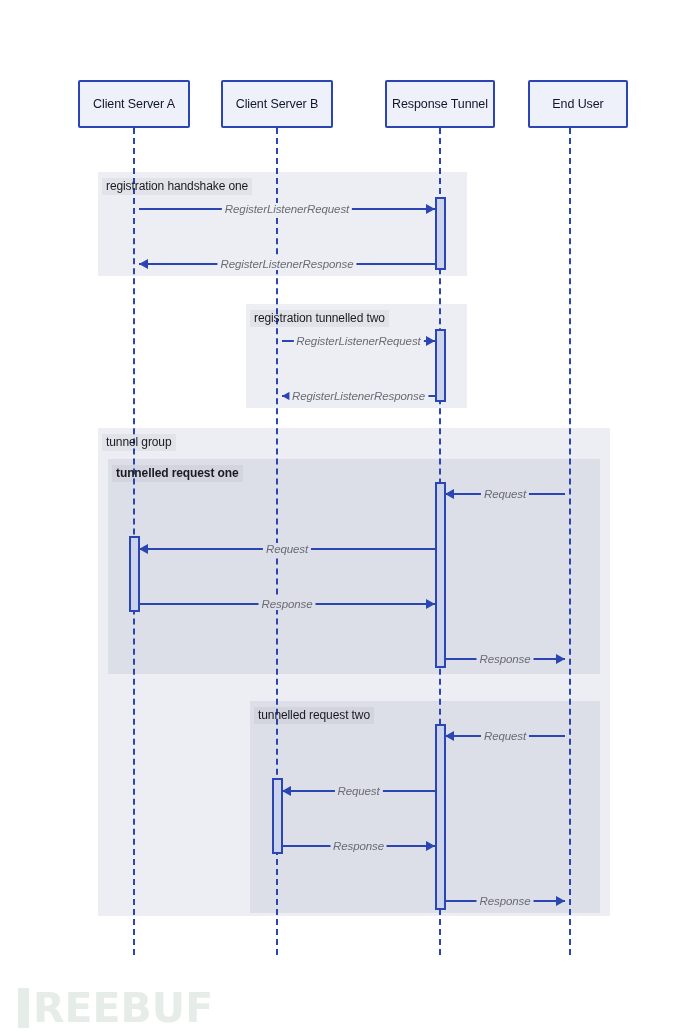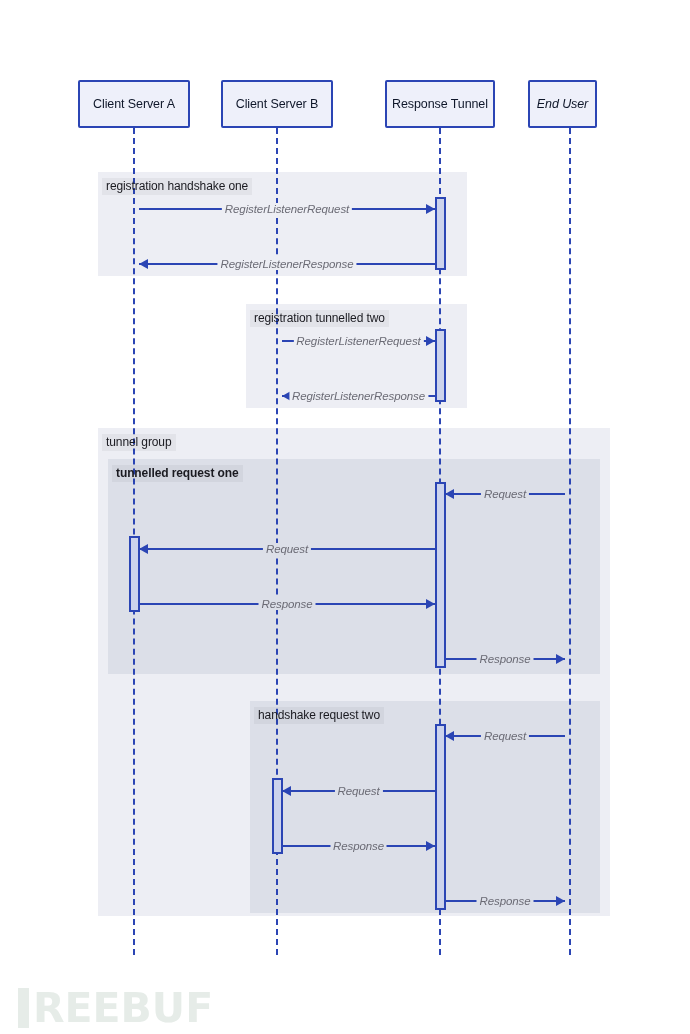--- a/index.html
+++ b/index.html
@@ -121,35 +121,35 @@
 <div id="canvas">
     <div class="frame level0" style="left: 98px; top: 172px; width: 369px; height: 104px; z-index: 1;"></div>
     <div class="frame-label" style="left: 102px; top: 178px; z-index: 6; text-align: center;">registration handshake one</div>
     <div class="frame level0" style="left: 246px; top: 304px; width: 221px; height: 104px; z-index: 1;"></div>
     <div class="frame-label" style="left: 250px; top: 310px; z-index: 6;">registration tunnelled two</div>
     <div class="frame level0" style="left: 98px; top: 428px; width: 512px; height: 488px; z-index: 1;"></div>
     <div class="frame-label" style="left: 102px; top: 434px; z-index: 6;">tunnel group</div>
     <div class="frame level1" style="left: 108px; top: 459px; width: 492px; height: 215px; z-index: 2;"></div>
     <div class="frame-label" style="left: 112px; top: 465px; z-index: 6; font-weight: bold;">tunnelled request one</div>
     <div class="frame level1" style="left: 250px; top: 701px; width: 350px; height: 212px; z-index: 2;"></div>
-    <div class="frame-label" style="left: 254px; top: 707px; z-index: 6;">handshake request two</div>
+    <div class="frame-label" style="left: 254px; top: 707px; z-index: 6;">tunnelled request two</div>
     <div class="lifeline" style="left: 133px; top: 128px; height: 827px; z-index: 5;"></div>
     <div class="lifeline" style="left: 276px; top: 128px; height: 827px; z-index: 5;"></div>
     <div class="lifeline" style="left: 439px; top: 128px; height: 827px; z-index: 5;"></div>
     <div class="lifeline" style="left: 569px; top: 128px; height: 827px; z-index: 5;"></div>
     <div class="participant" style="left: 78px; top: 80px; width: 112px; height: 48px; z-index: 8;">
       <span>Client Server A</span>
     </div>
     <div class="participant" style="left: 221px; top: 80px; width: 112px; height: 48px; z-index: 8;">
       <span>Client Server B</span>
     </div>
     <div class="participant" style="left: 385px; top: 80px; width: 110px; height: 48px; z-index: 8;">
       <span>Response Tunnel</span>
     </div>
-    <div class="participant" style="left: 528px; top: 80px; width: 69px; height: 48px; z-index: 8; font-style: italic;">
+    <div class="participant" style="left: 528px; top: 80px; width: 100px; height: 48px; z-index: 8;">
       <span>End User</span>
     </div>
     <div class="activation" style="left: 435px; top: 197px; height: 73px; z-index: 7;"></div>
     <div class="activation" style="left: 435px; top: 329px; height: 73px; z-index: 7;"></div>
     <div class="activation" style="left: 435px; top: 482px; height: 186px; z-index: 7;"></div>
     <div class="activation" style="left: 129px; top: 536px; height: 76px; z-index: 7;"></div>
     <div class="activation" style="left: 435px; top: 724px; height: 186px; z-index: 7;"></div>
     <div class="activation" style="left: 272px; top: 778px; height: 76px; z-index: 7;"></div>
     <div class="msg-line" style="left: 139px; top: 208px; width: 296px; z-index: 9;"></div>
     <div class="arrow right" style="top: 204px; left: 426px; z-index: 10;"></div>

